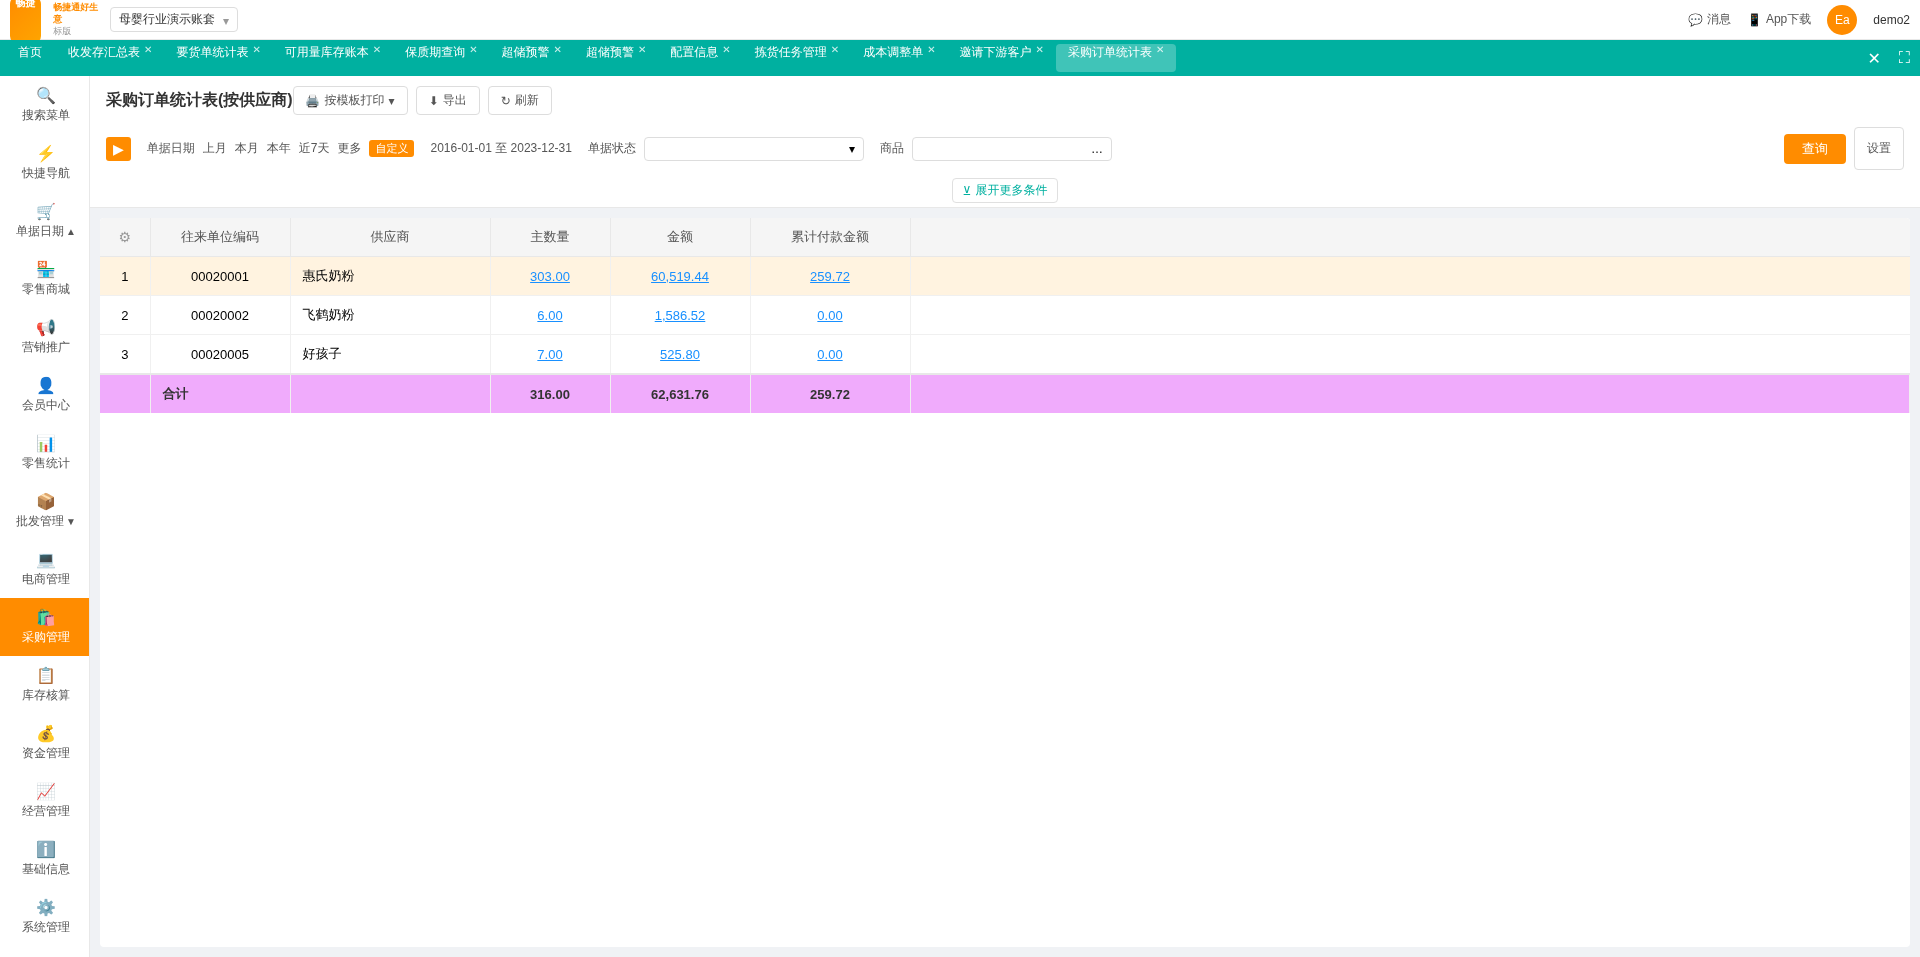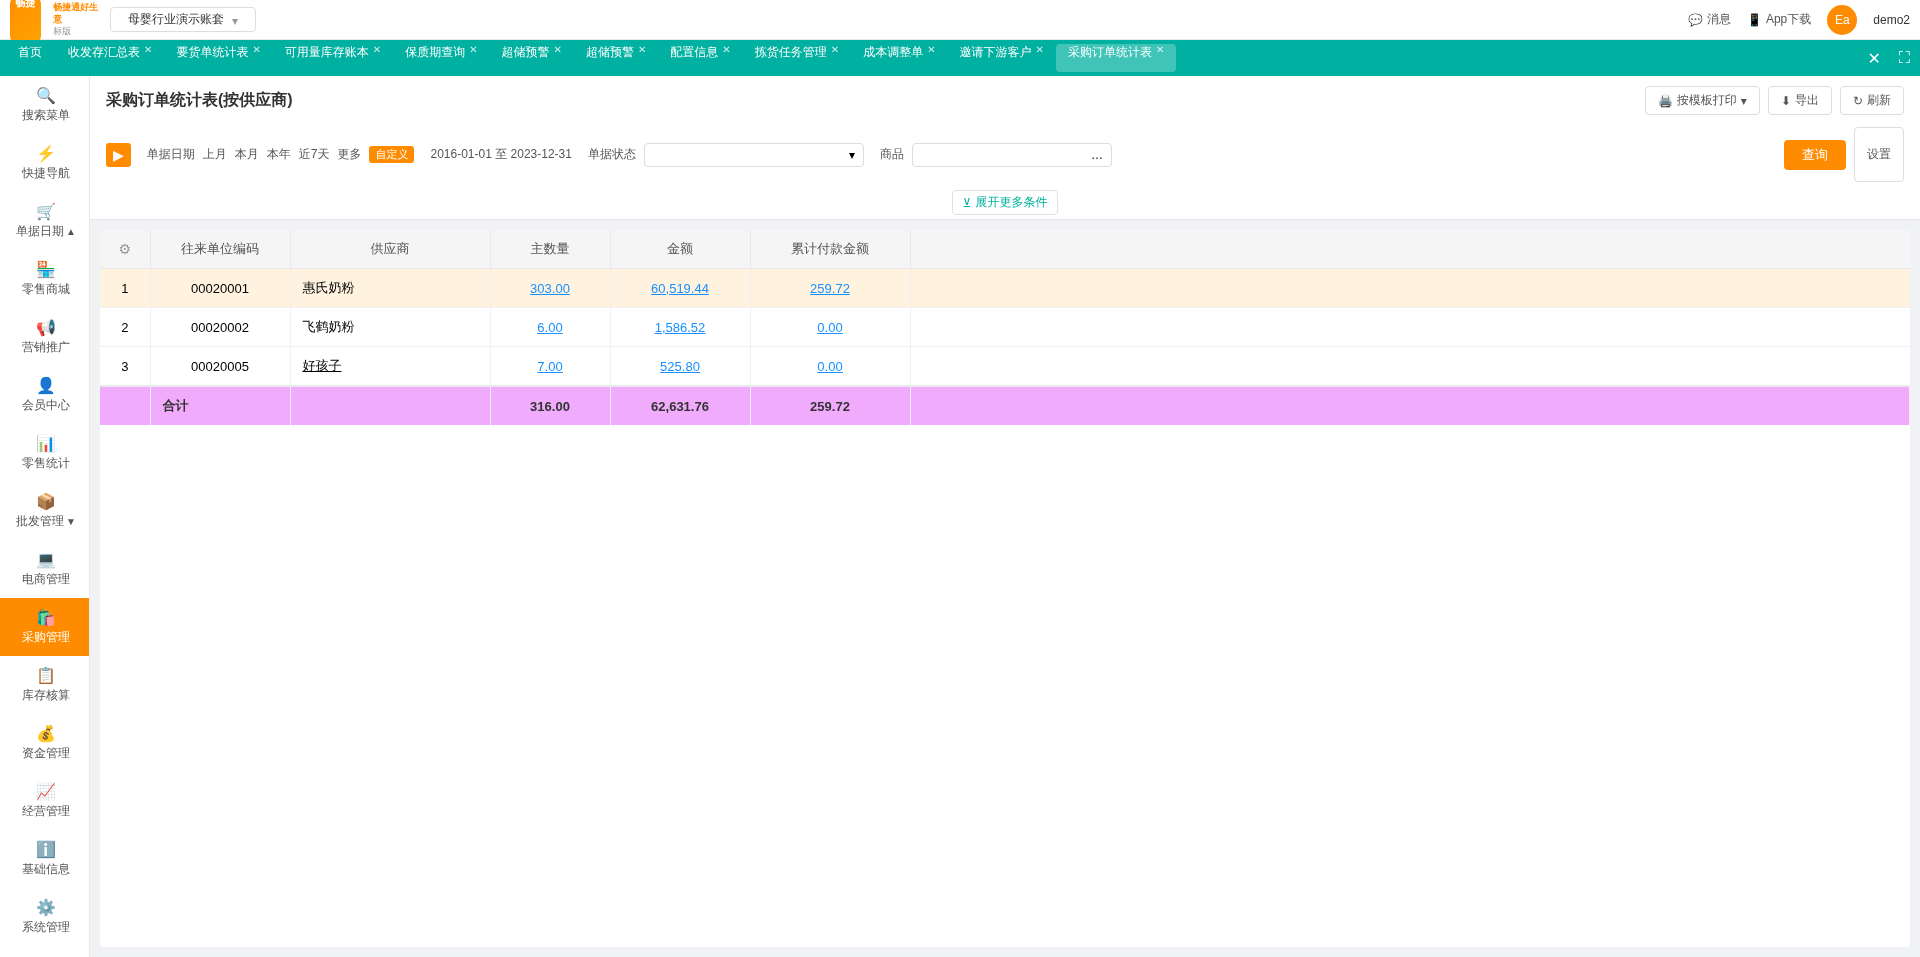--- a/index.html
+++ b/index.html
@@ -4,21 +4,21 @@
   <style>
     * { box-sizing: border-box; margin: 0; padding: 0; }
     body { font-family: "Microsoft YaHei", "PingFang SC", sans-serif; font-size: 13px; background: #f5f5f5; overflow: hidden; }
 
     
     .app-wrapper { display: flex; flex-direction: column; height: 957px; width: 1920px; }
     .top-bar { display: flex; align-items: center; background: #fff; height: 40px; border-bottom: 1px solid #e8e8e8; padding: 0 10px; flex-shrink: 0; }
     .logo-area { display: flex; align-items: center; width: 90px; flex-shrink: 0; }
     .logo-icon { width: 36px; height: 48px; background: linear-gradient(135deg, #ff8c00, #ffa500); border-radius: 8px; display: flex; justify-content: center; color: #fff; font-size: 10px; font-weight: bold; margin-right: 12px; }
     .logo-text { font-size: 10px; color: #ff8c00; line-height: 1.2; }
-    .workspace-selector { display: flex; align-items: flex-end; border: 1px solid #ddd; border-radius: 4px; padding: 3px 17px; font-size: 12px; color: #333; cursor: pointer; margin-left: 10px; }
+    .workspace-selector { display: flex; align-items: flex-end; border: 1px solid #ddd; border-radius: 4px; padding: 3px 8px; font-size: 12px; color: #333; cursor: pointer; margin-left: 10px; }
     .workspace-selector .arrow { margin-left: 8px; color: #999; }
     .top-bar-right { margin-left: auto; display: flex; align-items: center; gap: 16px; }
     .top-bar-btn { display: flex; align-items: center; gap: 4px; font-size: 12px; color: #555; cursor: pointer; }
     .user-avatar { width: 30px; height: 30px; border-radius: 50%; background: #ff8c00; display: flex; align-items: center; justify-content: center; color: #fff; font-size: 12px; }
 
     
     .nav-tabs { background: #00b0a0; display: flex; align-items: center; height: 36px; padding: 0 4px; flex-shrink: 0; overflow: hidden; }
     .nav-tab { display: flex; align-items: flex-start; padding: 0 12px; height: 28px; color: #fff; font-size: 12px; cursor: pointer; border-radius: 4px; white-space: nowrap; gap: 4px; flex-shrink: 0; }
     .nav-tab.active { background: rgba(255,255,255,0.25); }
     .nav-tab .close-icon { font-size: 10px; opacity: 0.8; }
@@ -36,21 +36,21 @@
     .sidebar-item.active .sidebar-icon { color: #fff; }
     .sidebar-icon { font-size: 16px; margin-bottom: 2px; }
     .sidebar-item-with-arrow { display: flex; align-items: center; width: 100%; justify-content: center; gap: 2px; }
 
     
     .main-content { flex: 1; display: flex; flex-direction: column; overflow: hidden; background: #f0f2f5; }
     .btn-print { display: flex; align-items: center; gap: 4px; border: 1px solid #ddd; background: #fff; padding: 5px 12px; border-radius: 4px; font-size: 12px; color: #555; cursor: pointer; }
     .btn-export { display: flex; align-items: center; gap: 4px; border: 1px solid #ddd; background: #fff; padding: 5px 12px; border-radius: 4px; font-size: 12px; color: #555; cursor: pointer; }
     .btn-refresh { display: flex; align-items: center; gap: 4px; border: 1px solid #ddd; background: #fff; padding: 5px 12px; border-radius: 4px; font-size: 12px; color: #555; cursor: pointer; }
     .btn-query { background: #ff8c00; color: #fff; border: none; padding: 6px 18px; border-radius: 4px; font-size: 13px; cursor: pointer; }
-    .btn-settings { border: 1px solid #ddd; background: #fff; padding: 18px 12px; border-radius: 4px; font-size: 12px; color: #555; cursor: pointer; }
+    .btn-settings { border: 1px solid #ddd; background: #fff; padding: 12px 12px; border-radius: 4px; font-size: 12px; color: #555; cursor: pointer; }
 
     .page-content-area { flex: 1; display: flex; flex-direction: column; overflow: hidden; padding: 10px; }
     .page-inner { background: #fff; flex: 1; display: flex; flex-direction: column; border-radius: 4px; overflow: hidden; }
 
     
     .table-wrapper { flex: 1; overflow: auto; padding: 0; }
     table { width: 100%; border-collapse: collapse; font-size: 13px; }
     thead tr { background: #f5f5f5; }
     thead th { padding: 10px 12px; text-align: center; color: #555; font-weight: normal; border-bottom: 1px solid #e8e8e8; border-right: 1px solid #e8e8e8; white-space: nowrap; }
     thead th:last-child { border-right: none; }
@@ -236,21 +236,21 @@
         <span class="sidebar-icon">🤝</span>
 
       </div>
 
     </div>
 
     <div class="main-content">
 
       <div style="background:#fff; border-bottom:1px solid #e8e8e8; position:relative;">
 
-        <div style="padding:10px 16px 6px; display:flex; align-items:center; justify-content:space-between;">
+        <div style="padding:10px 16px 6px; display:flex; align-items:center; justify-content:flex-start;">
           <div style="font-size:16px;font-weight:bold;color:#333;">采购订单统计表(按供应商)</div>
           <div style="display:flex;gap:8px;align-items:center;">
             <button class="btn-print">
               <span>🖨️</span>
               <span>按模板打印</span>
               <span>▾</span>
             </button>
             <button class="btn-export">
               <span>⬇</span>
               <span>导出</span>
@@ -343,21 +343,21 @@
     <td>00020002</td>
     <td style="text-align:left;">飞鹤奶粉</td>
     <td><span class="td-num">6.00</span></td>
     <td><span class="td-num">1,586.52</span></td>
     <td><span class="td-num">0.00</span></td>
     <td></td>
   </tr>
                   <tr>
     <td>3</td>
     <td>00020005</td>
-    <td style="text-align:left;text-decoration:underline;">好孩子</td>
+    <td style="text-align:left;">好孩子</td>
     <td><span class="td-num">7.00</span></td>
     <td><span class="td-num">525.80</span></td>
     <td><span class="td-num">0.00</span></td>
     <td></td>
   </tr>
                 </tbody>
               <tfoot>
                 <tr class="tfoot-row">
                   <td></td>
                   <td style="text-align:left;font-weight:bold;">合计</td>

